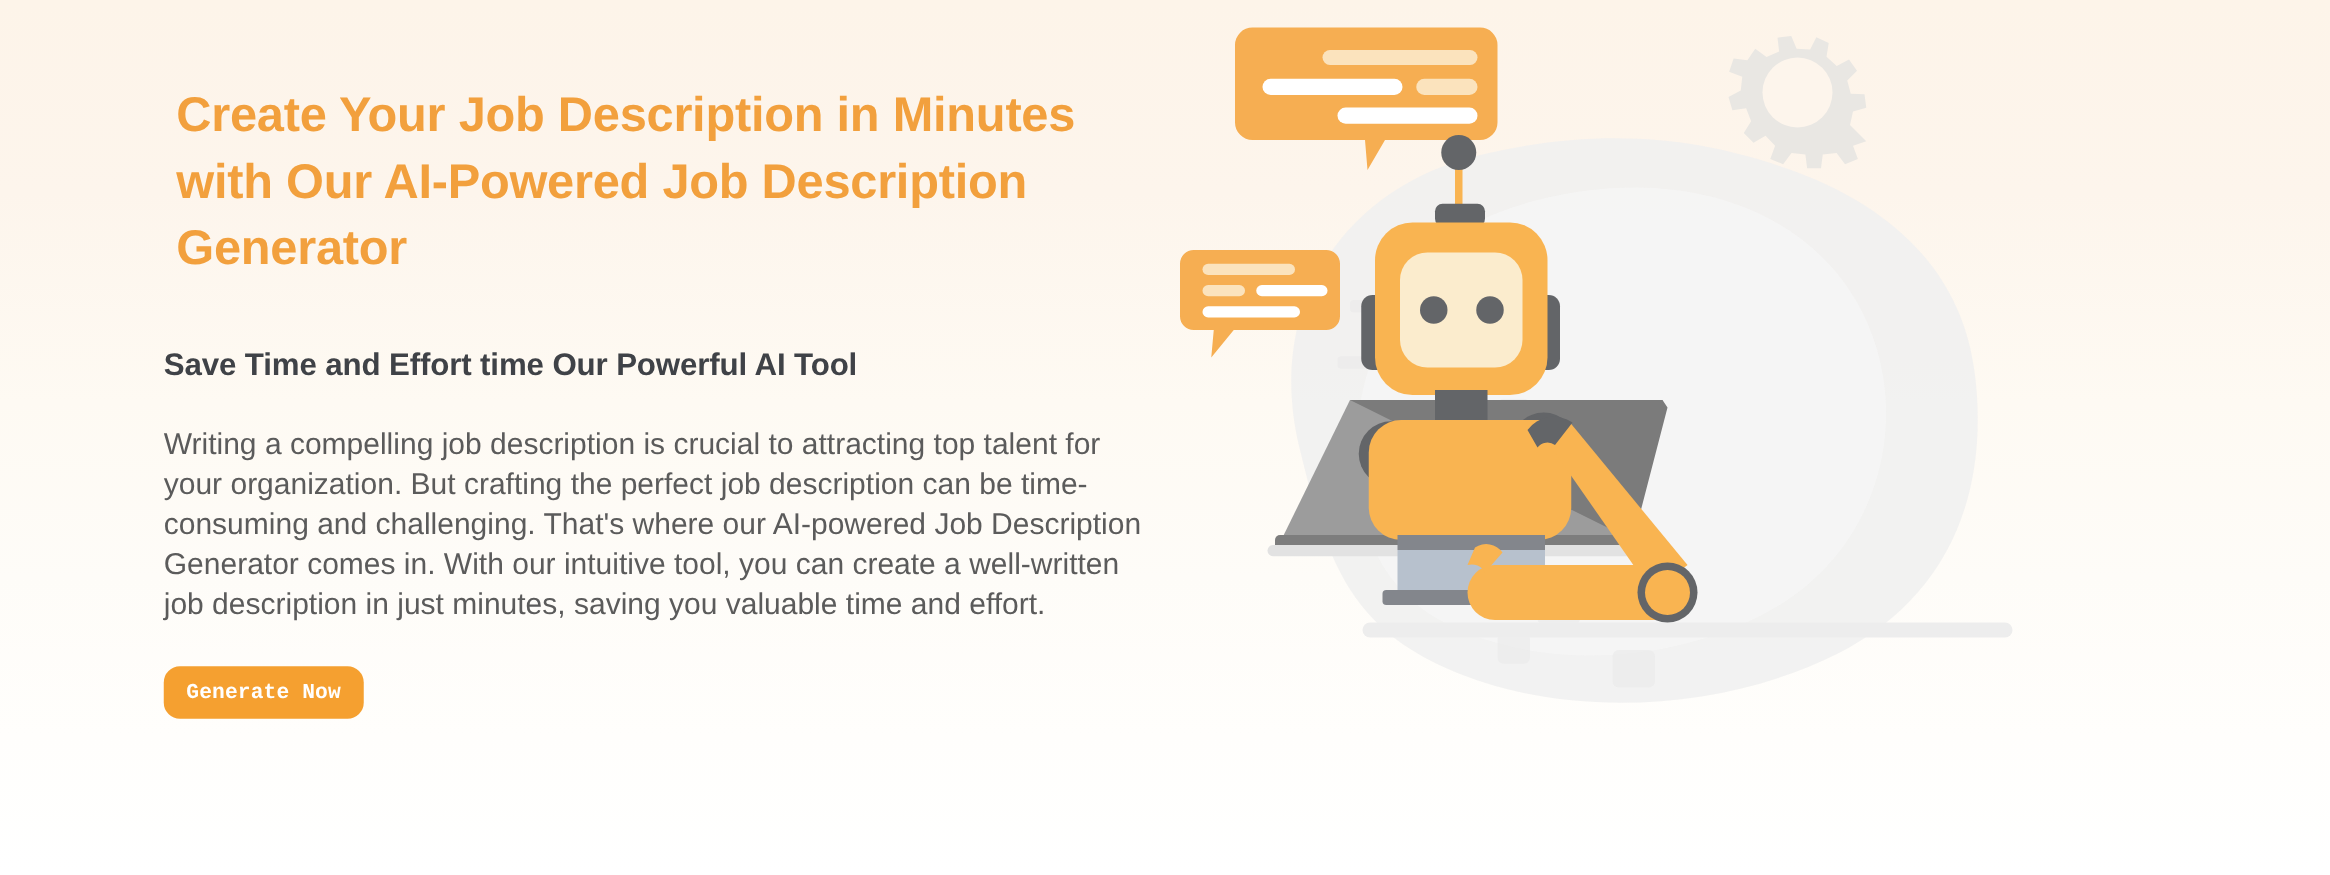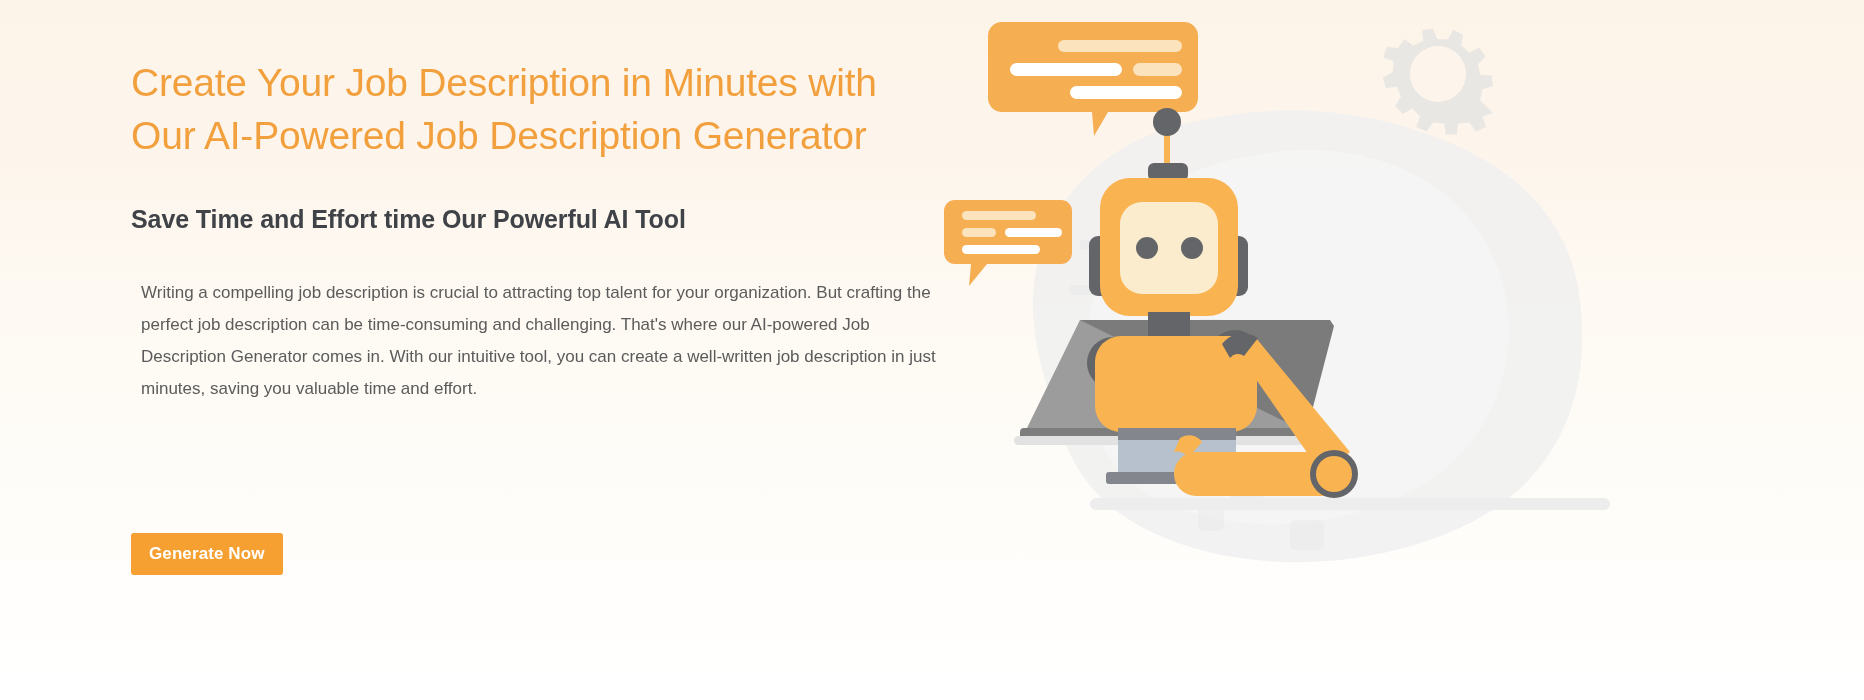--- a/index.html
+++ b/index.html
@@ -31,62 +31,62 @@
 
   
   .copy {
     position: absolute;
     left: 131px;
     top: 56px;
     width: 810px;
   }
 
   .headline {
-    margin: 0;
+    margin: 10px;
     font-size: 39px;
     line-height: 53px;
-    font-weight: 400;
+    font-weight: 700;
     letter-spacing: -0.2px;
     color: #f2a03d;
   }
 
   .subheadline {
     margin: 0;
     padding-top: 41px;
     font-size: 25px;
     line-height: 32px;
     font-weight: 700;
     letter-spacing: -0.1px;
     color: #3f4247;
   }
 
   .body-copy {
-    margin: 10px;
+    margin: 0;
     padding-top: 32px;
     width: 800px;
-    font-size: 17px;
+    font-size: 24px;
     line-height: 32px;
     font-weight: 400;
     color: #5b5b5b;
   }
 
   .cta-button {
     position: absolute;
     left: 0;
     top: 477px;
     display: inline-flex;
     align-items: center;
     justify-content: center;
     padding: 0 18px;
     height: 42px;
     border: none;
-    border-radius: 3px;
+    border-radius: 13px;
     background: #f5a030;
     color: #ffffff;
-    font-family: Liberation Sans, sans-serif;
+    font-family: Liberation Mono, monospace;
     font-size: 17px;
     font-weight: 700;
     letter-spacing: 0.1px;
     cursor: pointer;
   }
 
   
   .art {
     position: absolute;
     left: 930px;

